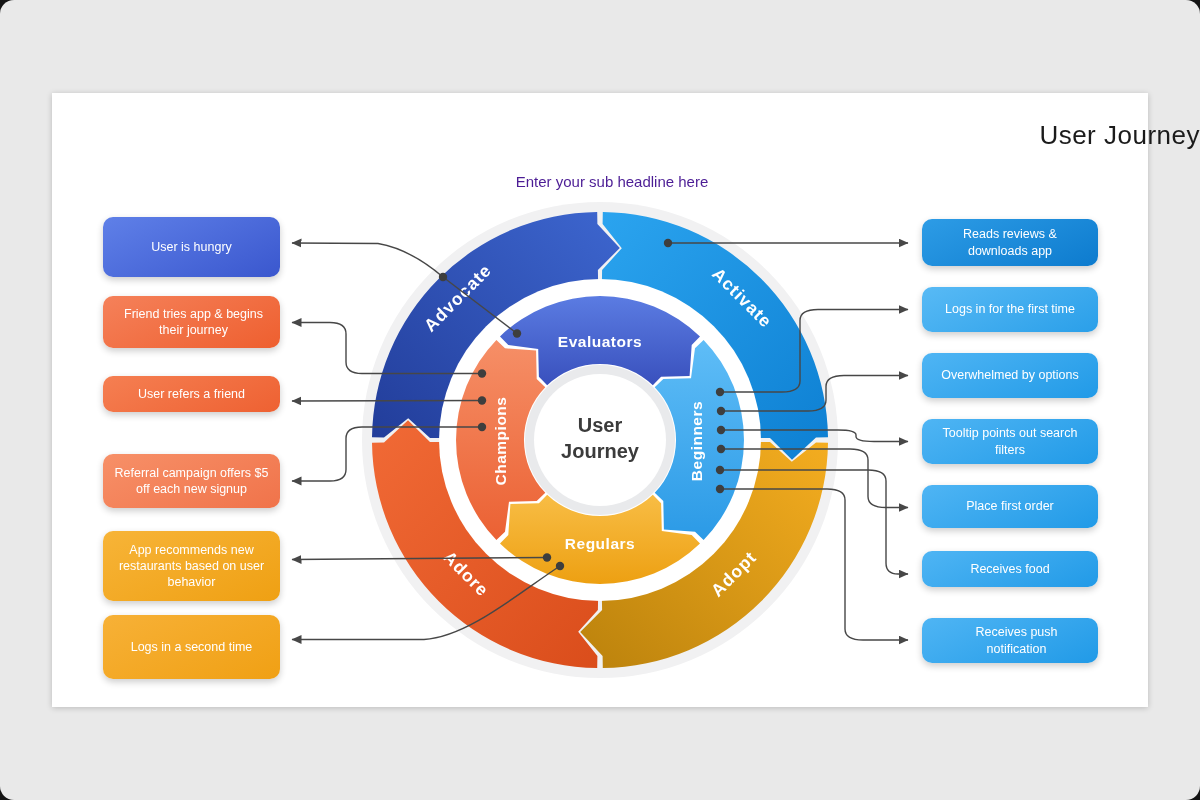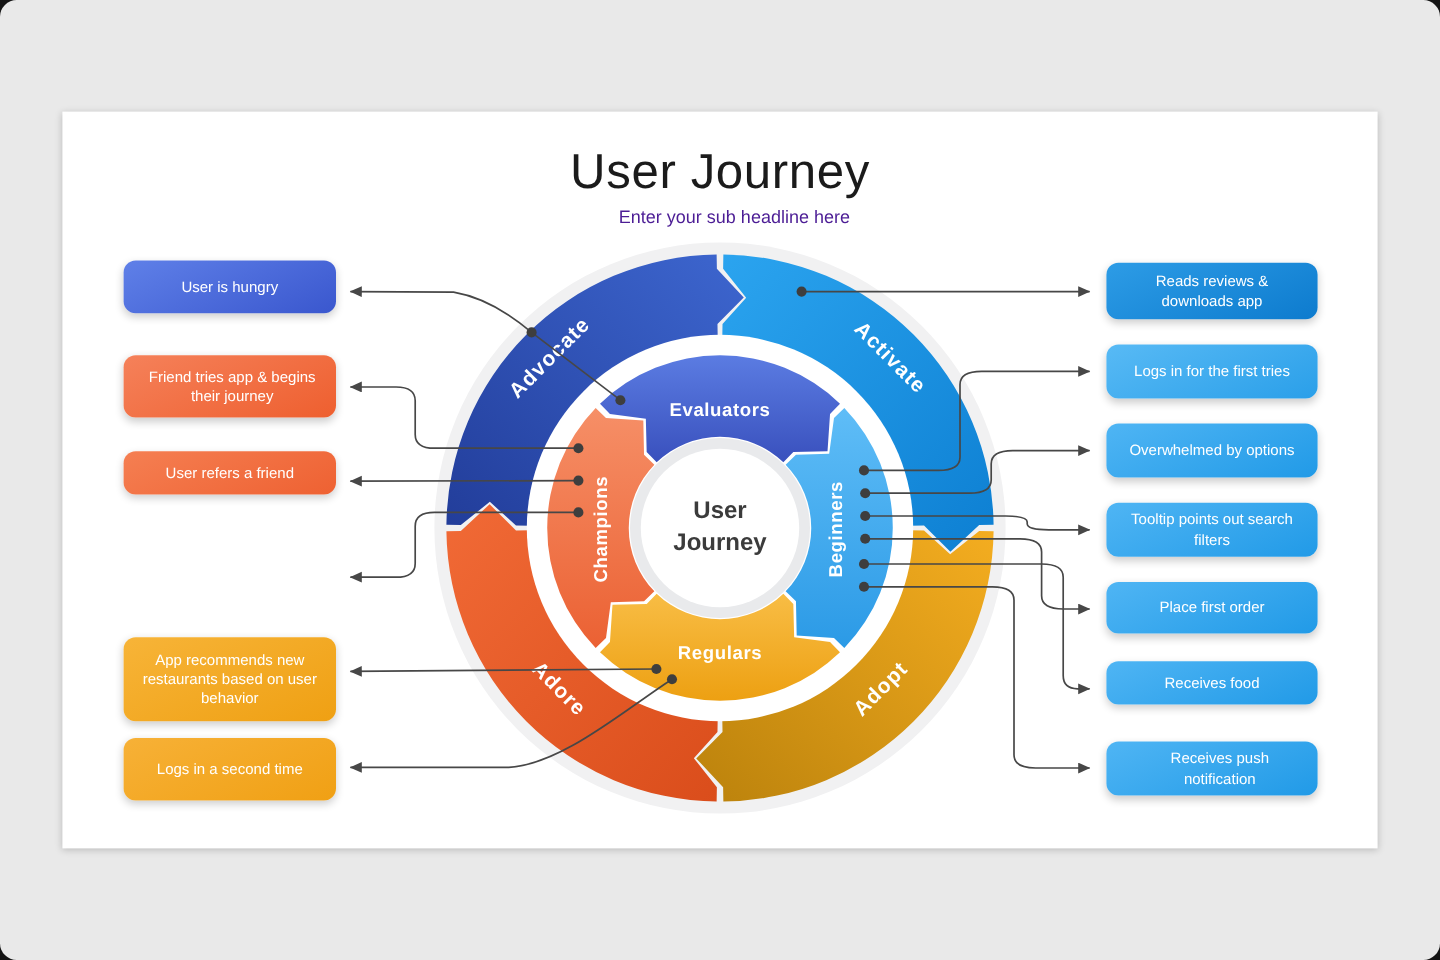--- a/index.html
+++ b/index.html
@@ -1,22 +1,22 @@
 <!DOCTYPE html>
 <html><head>
 <meta charset="utf-8">
 <style>
   html,body{margin:0;padding:0;}
   body{font-family:"Liberation Sans", sans-serif; background:#141414;}
   .frame{position:relative;width:1200px;height:800px;background:#141414;overflow:hidden;}
   .page{position:absolute;inset:0;background:#e9e9e9;border-radius:14px;overflow:hidden;}
   .slide{position:absolute;left:52px;top:93px;width:1096px;height:614px;background:#ffffff;
          box-shadow:0 1px 6px rgba(0,0,0,0.20);}
-  .title{position:absolute;left:0;top:120px;width:100%;text-align:center;
-         font-size:41px;font-weight:500;color:#1b1b1b;letter-spacing:0.5px;}
+  .title{position:absolute;left:0;top:120px;width:100%;text-align:right;
+         font-size:26px;font-weight:500;color:#1b1b1b;letter-spacing:0.5px;}
   .subtitle{position:absolute;left:12px;top:173px;width:100%;text-align:center;
          font-size:15px;color:#4c1d95;}
   .callout{position:absolute;border-radius:10px;display:flex;align-items:center;justify-content:center;
          text-align:center;color:#fff;font-size:12.5px;line-height:1.3;padding:4px 10px;
          box-sizing:border-box;box-shadow:0 3px 7px rgba(0,0,0,0.20);}
   .callout.left{left:103px;width:177px;}
   .callout.right{left:922px;width:176px;}
   svg.overlay{position:absolute;inset:0;width:1200px;height:800px;pointer-events:none;}
   .ring-label{fill:#ffffff;font-weight:bold;font-size:17.5px;letter-spacing:1px;text-anchor:middle;}
   .inner-label{fill:#ffffff;font-weight:bold;font-size:15.5px;letter-spacing:0.5px;text-anchor:middle;}
@@ -26,41 +26,44 @@
 </head>
 <body>
 
 <div class="frame">
   <div class="page">
     <div class="slide"></div>
 
     <div class="title">User Journey</div>
     <div class="subtitle">Enter your sub headline here</div>
 
-    <div class="callout left" style="top: 217px; height: 44px; background: linear-gradient(155deg, rgb(95, 128, 232), rgb(58, 87, 206));">
+    <div class="callout left" style="top: 217px; height: 60px; background: linear-gradient(155deg, rgb(95, 128, 232), rgb(58, 87, 206));">
         <span>User is hungry</span>
       </div>
     <div class="callout left" style="top: 296px; height: 52px; background: linear-gradient(155deg, rgb(245, 129, 90), rgb(238, 95, 47)); padding-left: 14px;">
         <span>Friend tries app &amp; begins their journey</span>
       </div>
     <div class="callout left" style="top: 376px; height: 36px; background: linear-gradient(155deg, rgb(245, 127, 82), rgb(238, 97, 50));">
         <span>User refers a friend</span>
       </div>
+    <div class="callout left" style="top: 454px; height: 54px; background: linear-gradient(155deg, rgb(247, 144, 104), rgb(240, 115, 74));">
+        <span>Referral campaign offers $5 off each new signup</span>
+      </div>
     <div class="callout left" style="top: 531px; height: 70px; background: linear-gradient(155deg, rgb(247, 180, 56), rgb(239, 160, 19));">
         <span>App recommends new restaurants based on user behavior</span>
       </div>
-    <div class="callout left" style="top: 615px; height: 52px; background: linear-gradient(155deg, rgb(247, 177, 55), rgb(240, 160, 20)); align-items: center;">
+    <div class="callout left" style="top: 615px; height: 64px; background: linear-gradient(155deg, rgb(247, 177, 55), rgb(240, 160, 20)); align-items: center;">
         <span>Logs in a second time</span>
       </div>
 
     <div class="callout right" style="top: 219px; height: 47px; background: linear-gradient(155deg, rgb(45, 156, 230), rgb(13, 123, 206));">
         <span>Reads reviews &amp; downloads app</span>
       </div>
     <div class="callout right" style="top: 287px; height: 45px; background: linear-gradient(155deg, rgb(88, 186, 245), rgb(42, 159, 233));">
-        <span>Logs in for the first tries</span>
+        <span>Logs in for the first time</span>
       </div>
     <div class="callout right" style="top: 419px; height: 45px; background: linear-gradient(155deg, rgb(79, 181, 244), rgb(33, 154, 231));">
         <span>Tooltip points out search filters</span>
       </div>
     <div class="callout right" style="top: 353px; height: 45px; background: linear-gradient(155deg, rgb(79, 181, 244), rgb(33, 154, 231));">
         <span>Overwhelmed by options</span>
       </div>
     <div class="callout right" style="top: 485px; height: 43px; background: linear-gradient(155deg, rgb(79, 181, 244), rgb(33, 154, 231));">
         <span>Place first order</span>
       </div>

